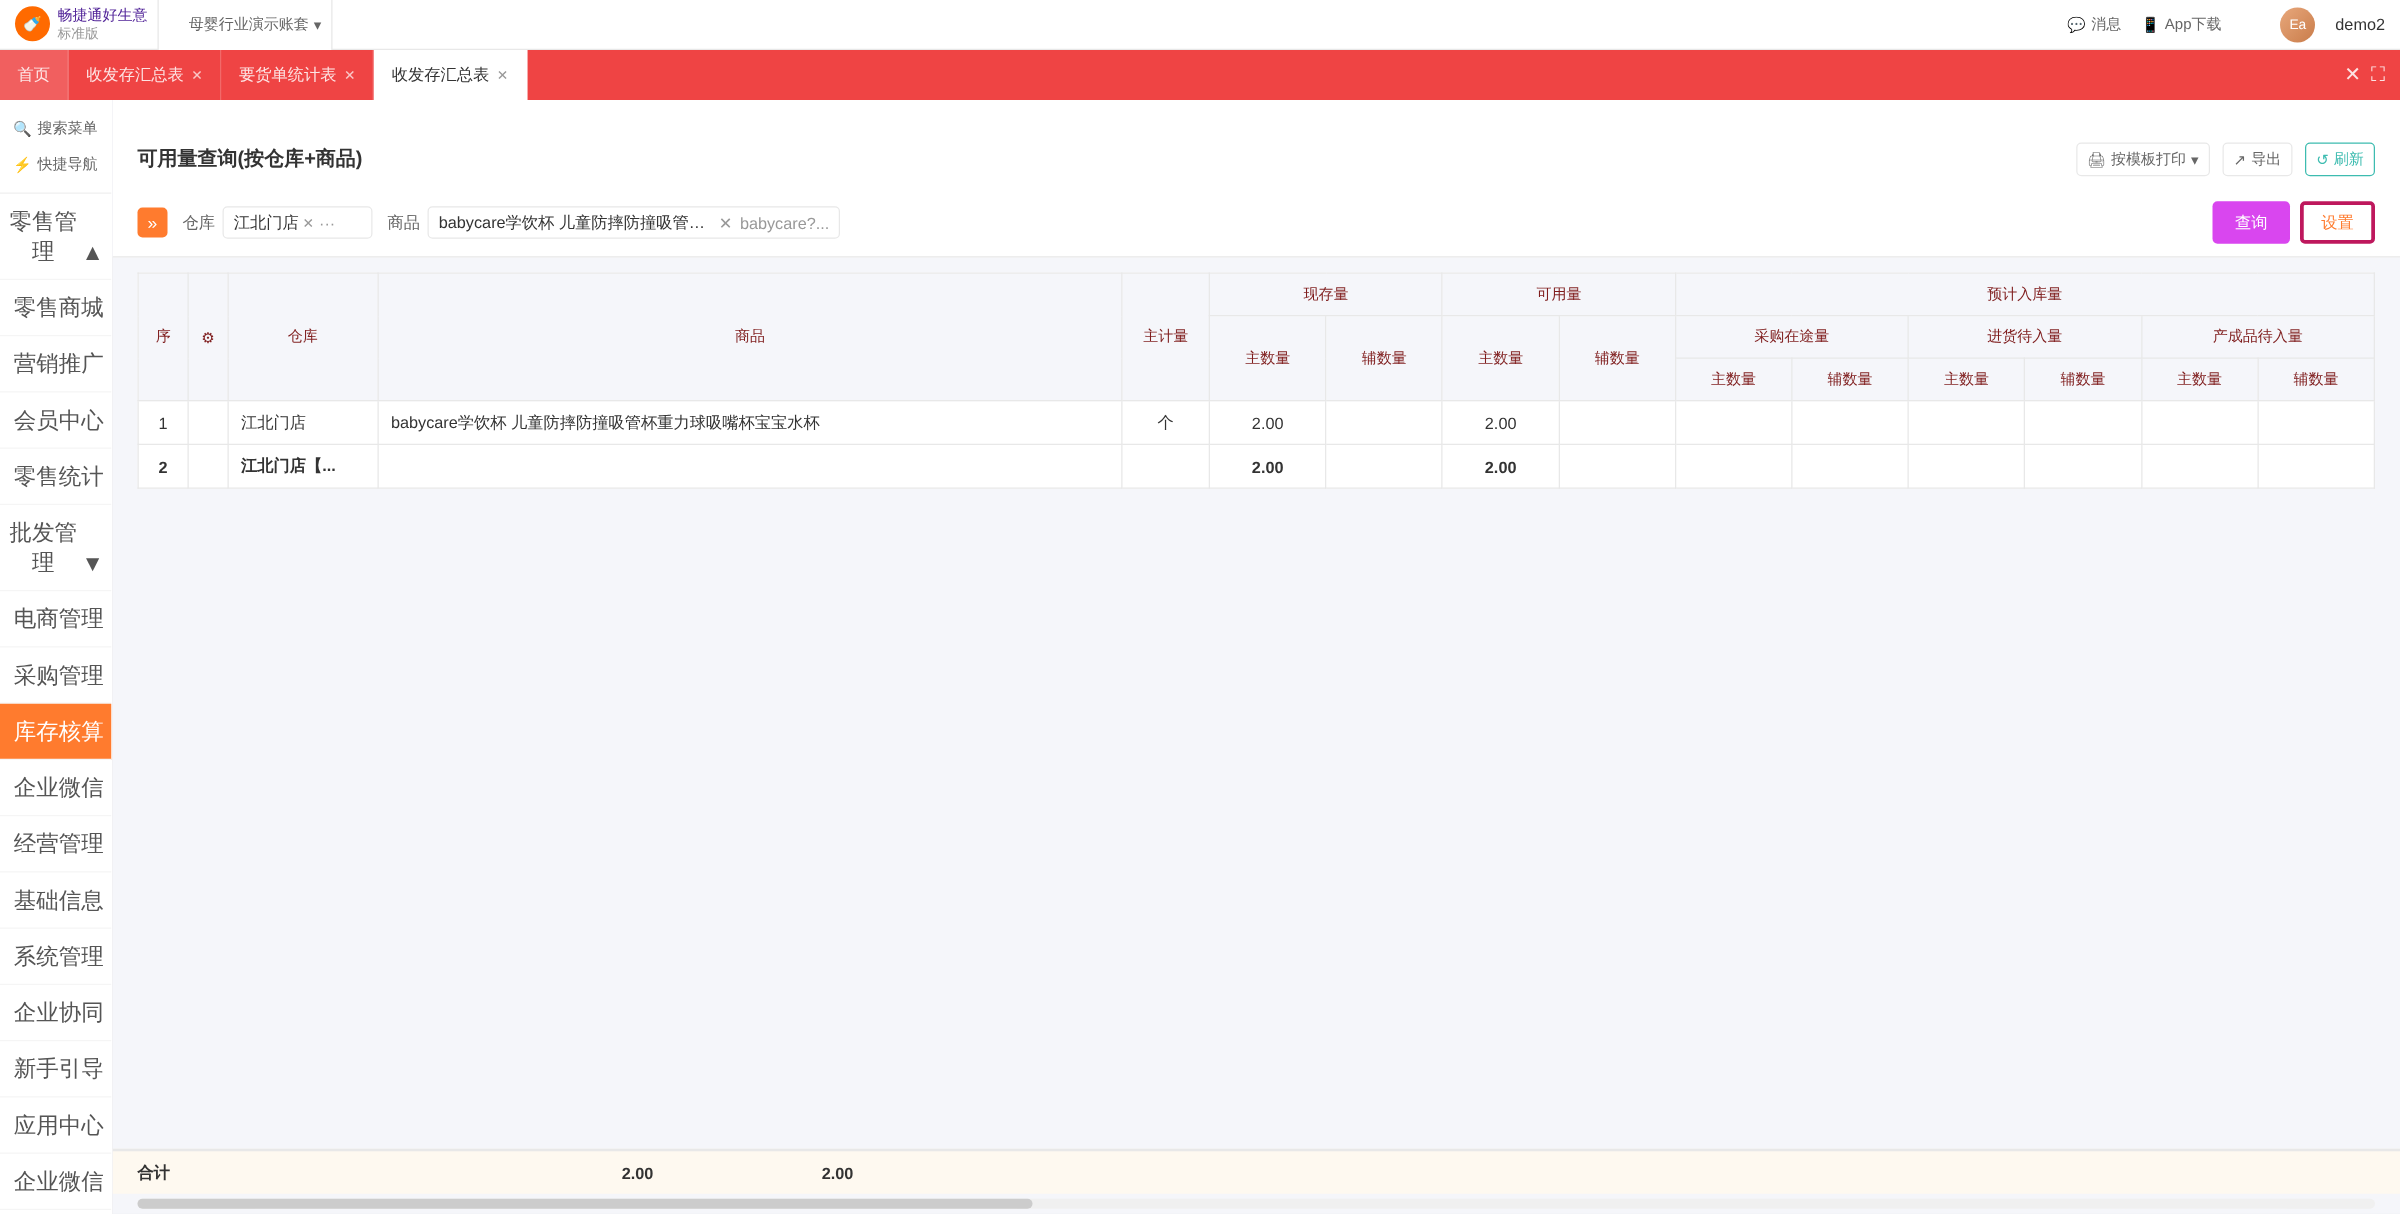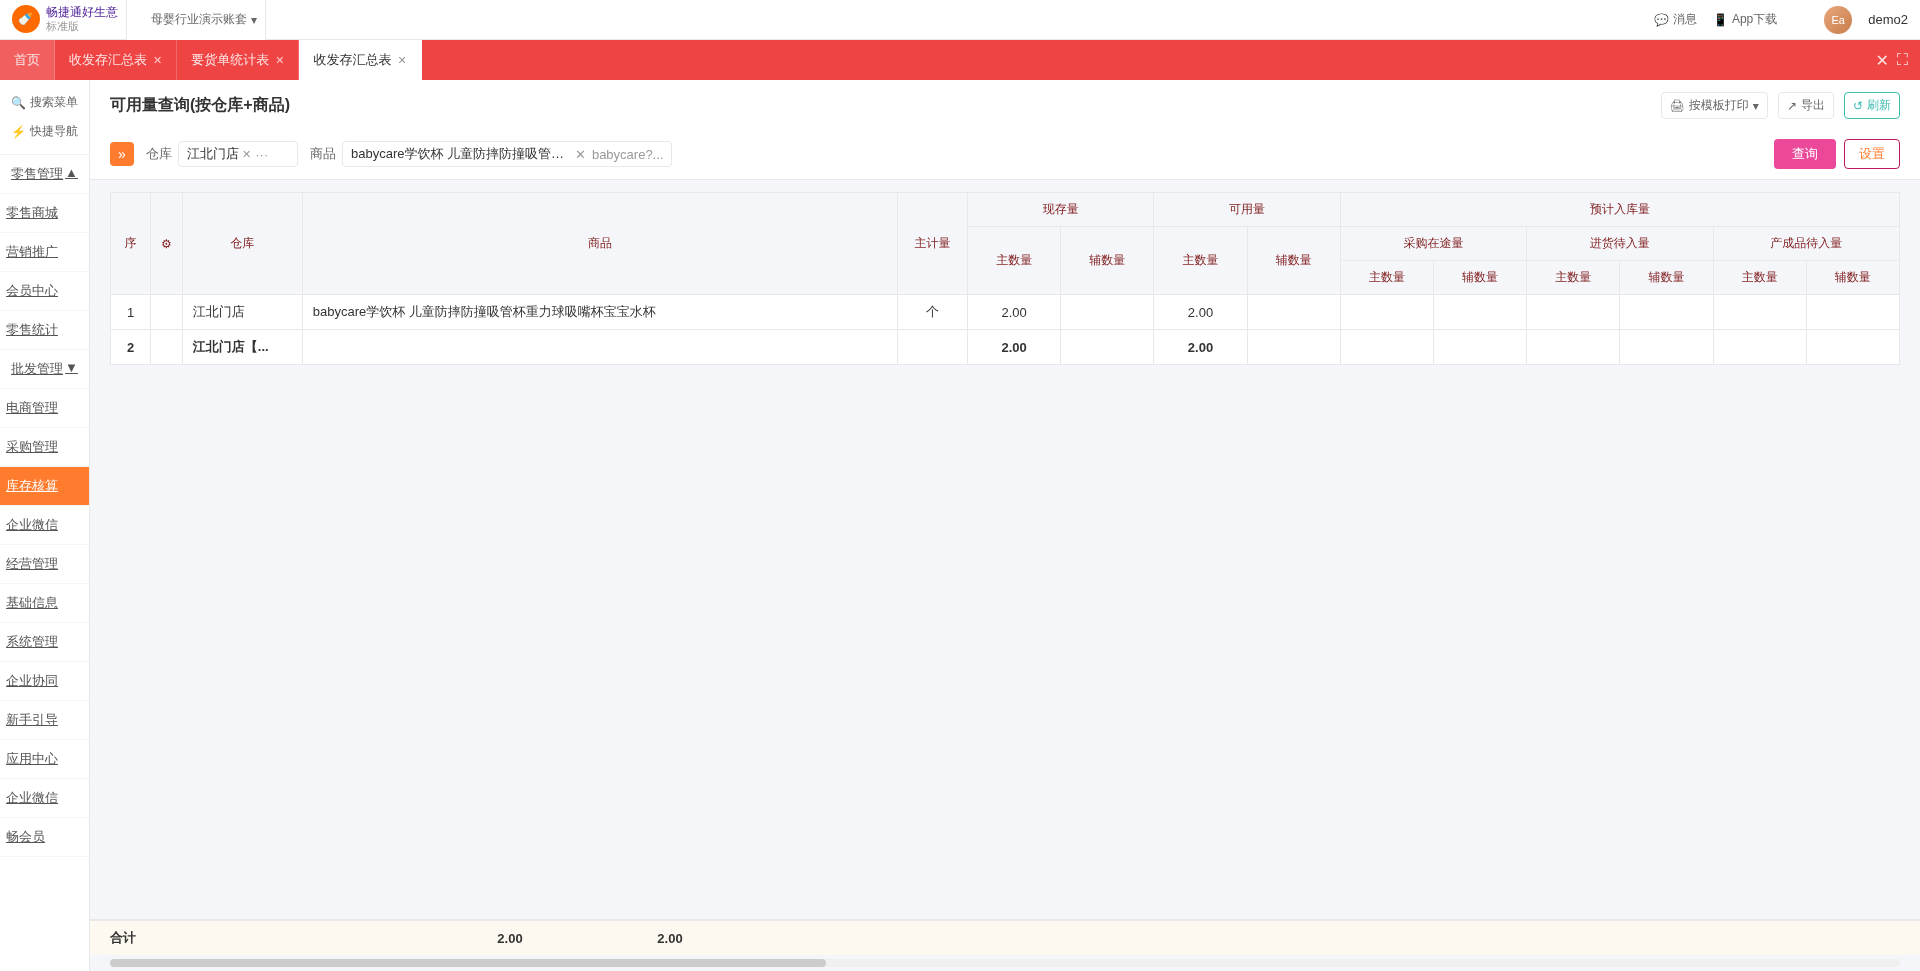--- a/index.html
+++ b/index.html
@@ -71,29 +71,28 @@
       flex-direction: column;
       flex-shrink: 0;
       overflow-y: auto;
     }
     .sidebar-top { padding: 8px 0; border-bottom: 1px solid #f0f0f0; }
     .sidebar-search { display: flex; align-items: center; justify-content: center; padding: 6px; gap: 4px; font-size: 12px; color: #666; cursor: pointer; }
     .sidebar-nav { display: flex; align-items: center; justify-content: center; padding: 6px; gap: 4px; font-size: 12px; color: #666; cursor: pointer; }
     .sidebar-item {
       padding: 10px 6px;
       text-align: center;
-      font-size: 13px;
+      font-size: 18px;
       color: #555;
       cursor: pointer;
       border-bottom: 1px solid #f5f5f5;
       display: flex;
       flex-direction: column;
-      align-items: flex-start;
+      align-items: flex-end;
       gap: 2px;
-      text-decoration: underline;
     }
     .sidebar-item.active { background: #ff7b2e; color: white; }
     .sidebar-item.has-arrow { flex-direction: row; justify-content: center; gap: 2px; }
 
     
     .content-area {
       flex: 1;
       display: flex;
       flex-direction: column;
       overflow: hidden;
@@ -105,20 +104,21 @@
       background: #fff;
       padding: 12px 20px 0 20px;
       border-bottom: 1px solid #e8e8e8;
       flex-shrink: 0;
     }
     .page-title-row {
       display: flex;
       align-items: center;
       justify-content: space-between;
       margin-bottom: 10px;
+      margin-top: 22px;
     }
     .page-title { font-size: 16px; font-weight: bold; color: #333; }
     .page-actions { display: flex; align-items: center; gap: 10px; }
     .page-action-btn {
       display: flex; align-items: center; gap: 4px; font-size: 12px; color: #666; cursor: pointer;
       padding: 4px 8px; border: 1px solid #e8e8e8; border-radius: 4px; background: #fff;
     }
     .refresh-btn { color: #3dbcb0; border-color: #3dbcb0; }
 
     
@@ -141,22 +141,22 @@
     }
     .filter-tag { display: flex; align-items: center; gap: 3px; }
     .filter-tag-x { color: #999; cursor: pointer; font-size: 11px; }
     .filter-dots { color: #999; cursor: pointer; }
     .product-filter-box {
       display: flex; align-items: center; gap: 4px;
       border: 1px solid #e8e8e8; border-radius: 4px; padding: 3px 8px;
       background: #fff; min-width: 280px; font-size: 13px; color: #333;
     }
     .action-btns { margin-left: auto; display: flex; gap: 8px; }
-    .btn-query { background: #ec4899; color: white; border: none; border-radius: 4px; padding: 6px 18px; font-size: 13px; cursor: pointer; font-family: Liberation Serif, serif; }
-    .btn-settings { background: #fff; color: #ff7b2e; border: 1px solid #be185d; border-radius: 4px; padding: 5px 14px; font-size: 13px; cursor: pointer; }
+    .btn-query { background: #d946ef; color: white; border: none; border-radius: 4px; padding: 6px 18px; font-size: 13px; cursor: pointer; font-family: Liberation Serif, serif; }
+    .btn-settings { background: #fff; color: #ff7b2e; border: 3px solid #be185d; border-radius: 4px; padding: 5px 14px; font-size: 13px; cursor: pointer; }
 
     
     .table-section {
       flex: 1;
       overflow-y: auto;
       padding: 12px 20px;
     }
 
     .data-table {
       width: 100%;

